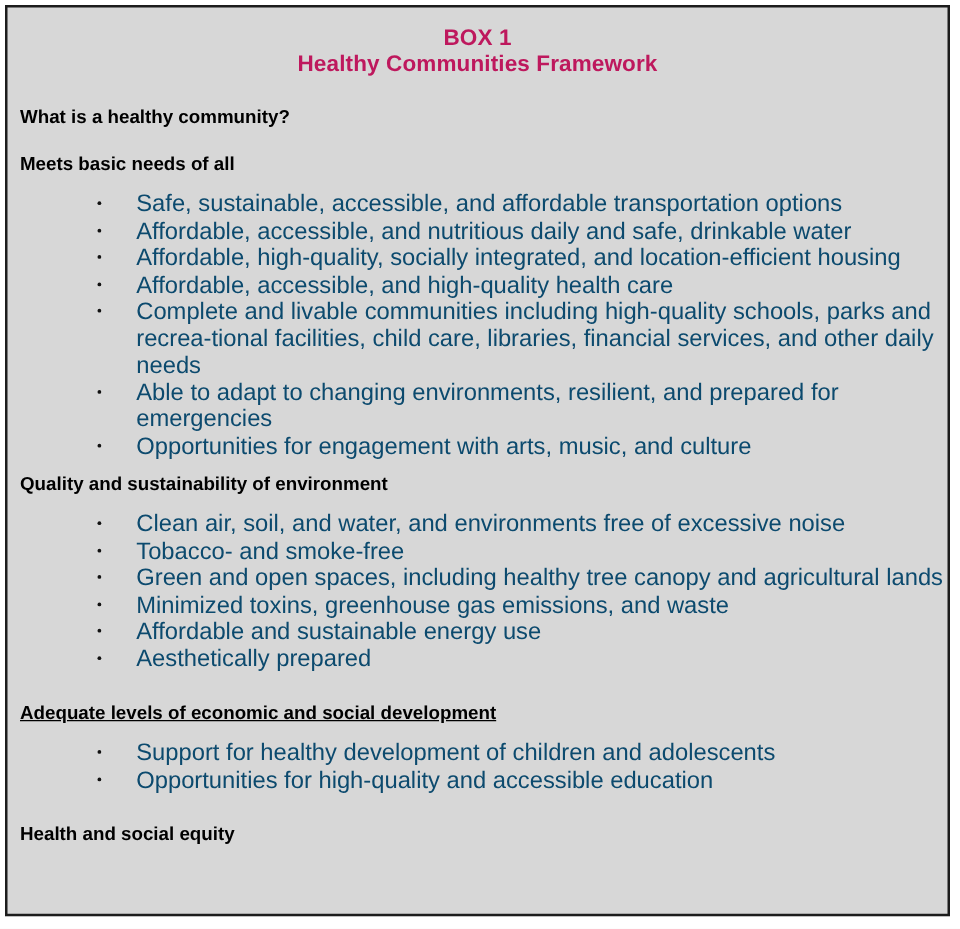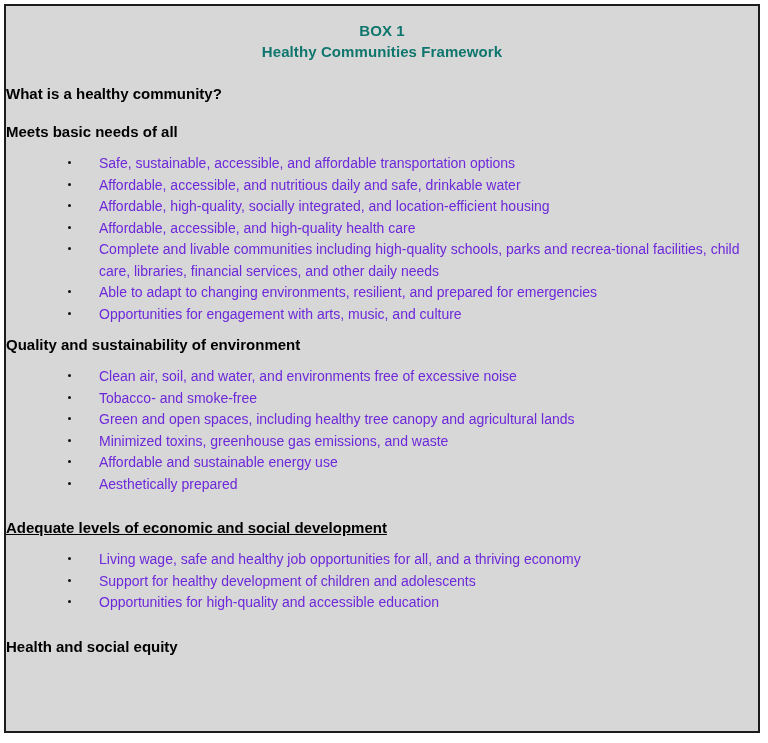--- a/index.html
+++ b/index.html
@@ -31,28 +31,29 @@
     width: 100%;
     height: 100%;
     padding: 0;
   }
 
   .title-block {
     text-align: center;
     padding-top: 14px;
   }
   .title-line {
-    font-size: 15px;
+    font-size: 18px;
     font-weight: bold;
-    color: #0f766e;
+    color: #be185d;
     line-height: 21px;
     letter-spacing: 0.1px;
   }
 
   .section {
+    padding-left: 10px;
   }
 
   .heading {
     font-size: 15px;
     font-weight: bold;
     color: #000000;
     line-height: 19px;
     padding-left: 0px;
   }
 
@@ -63,22 +64,22 @@
   .h-health { margin-top: 23px; }
 
   ul.bullets {
     list-style: none;
     margin: 0;
     padding: 0;
     margin-top: 12px;
   }
   ul.bullets li {
     position: relative;
-    font-size: 14px;
-    color: #6d28d9;
+    font-size: 19px;
+    color: #0c4a6e;
     line-height: 21.5px;
     padding-left: 93px;
     margin: 0;
   }
   ul.bullets li .dot {
     position: absolute;
     left: 62px;
     top: 8px;
     width: 3px;
     height: 3px;
@@ -164,24 +165,20 @@
             <span class="li-text">Aesthetically prepared</span>
           </li>
       </ul>
     </div>
 
     <div class="section">
       <div class="heading h-adequate">Adequate levels of economic and social development</div>
       <ul class="bullets">
         <li>
             <span class="dot"></span>
-            <span class="li-text">Living wage, safe and healthy job opportunities for all, and a thriving economy</span>
-          </li>
-        <li>
-            <span class="dot"></span>
             <span class="li-text">Support for healthy development of children and adolescents</span>
           </li>
         <li>
             <span class="dot"></span>
             <span class="li-text">Opportunities for high-quality and accessible education</span>
           </li>
       </ul>
     </div>
 
     <div class="section">

